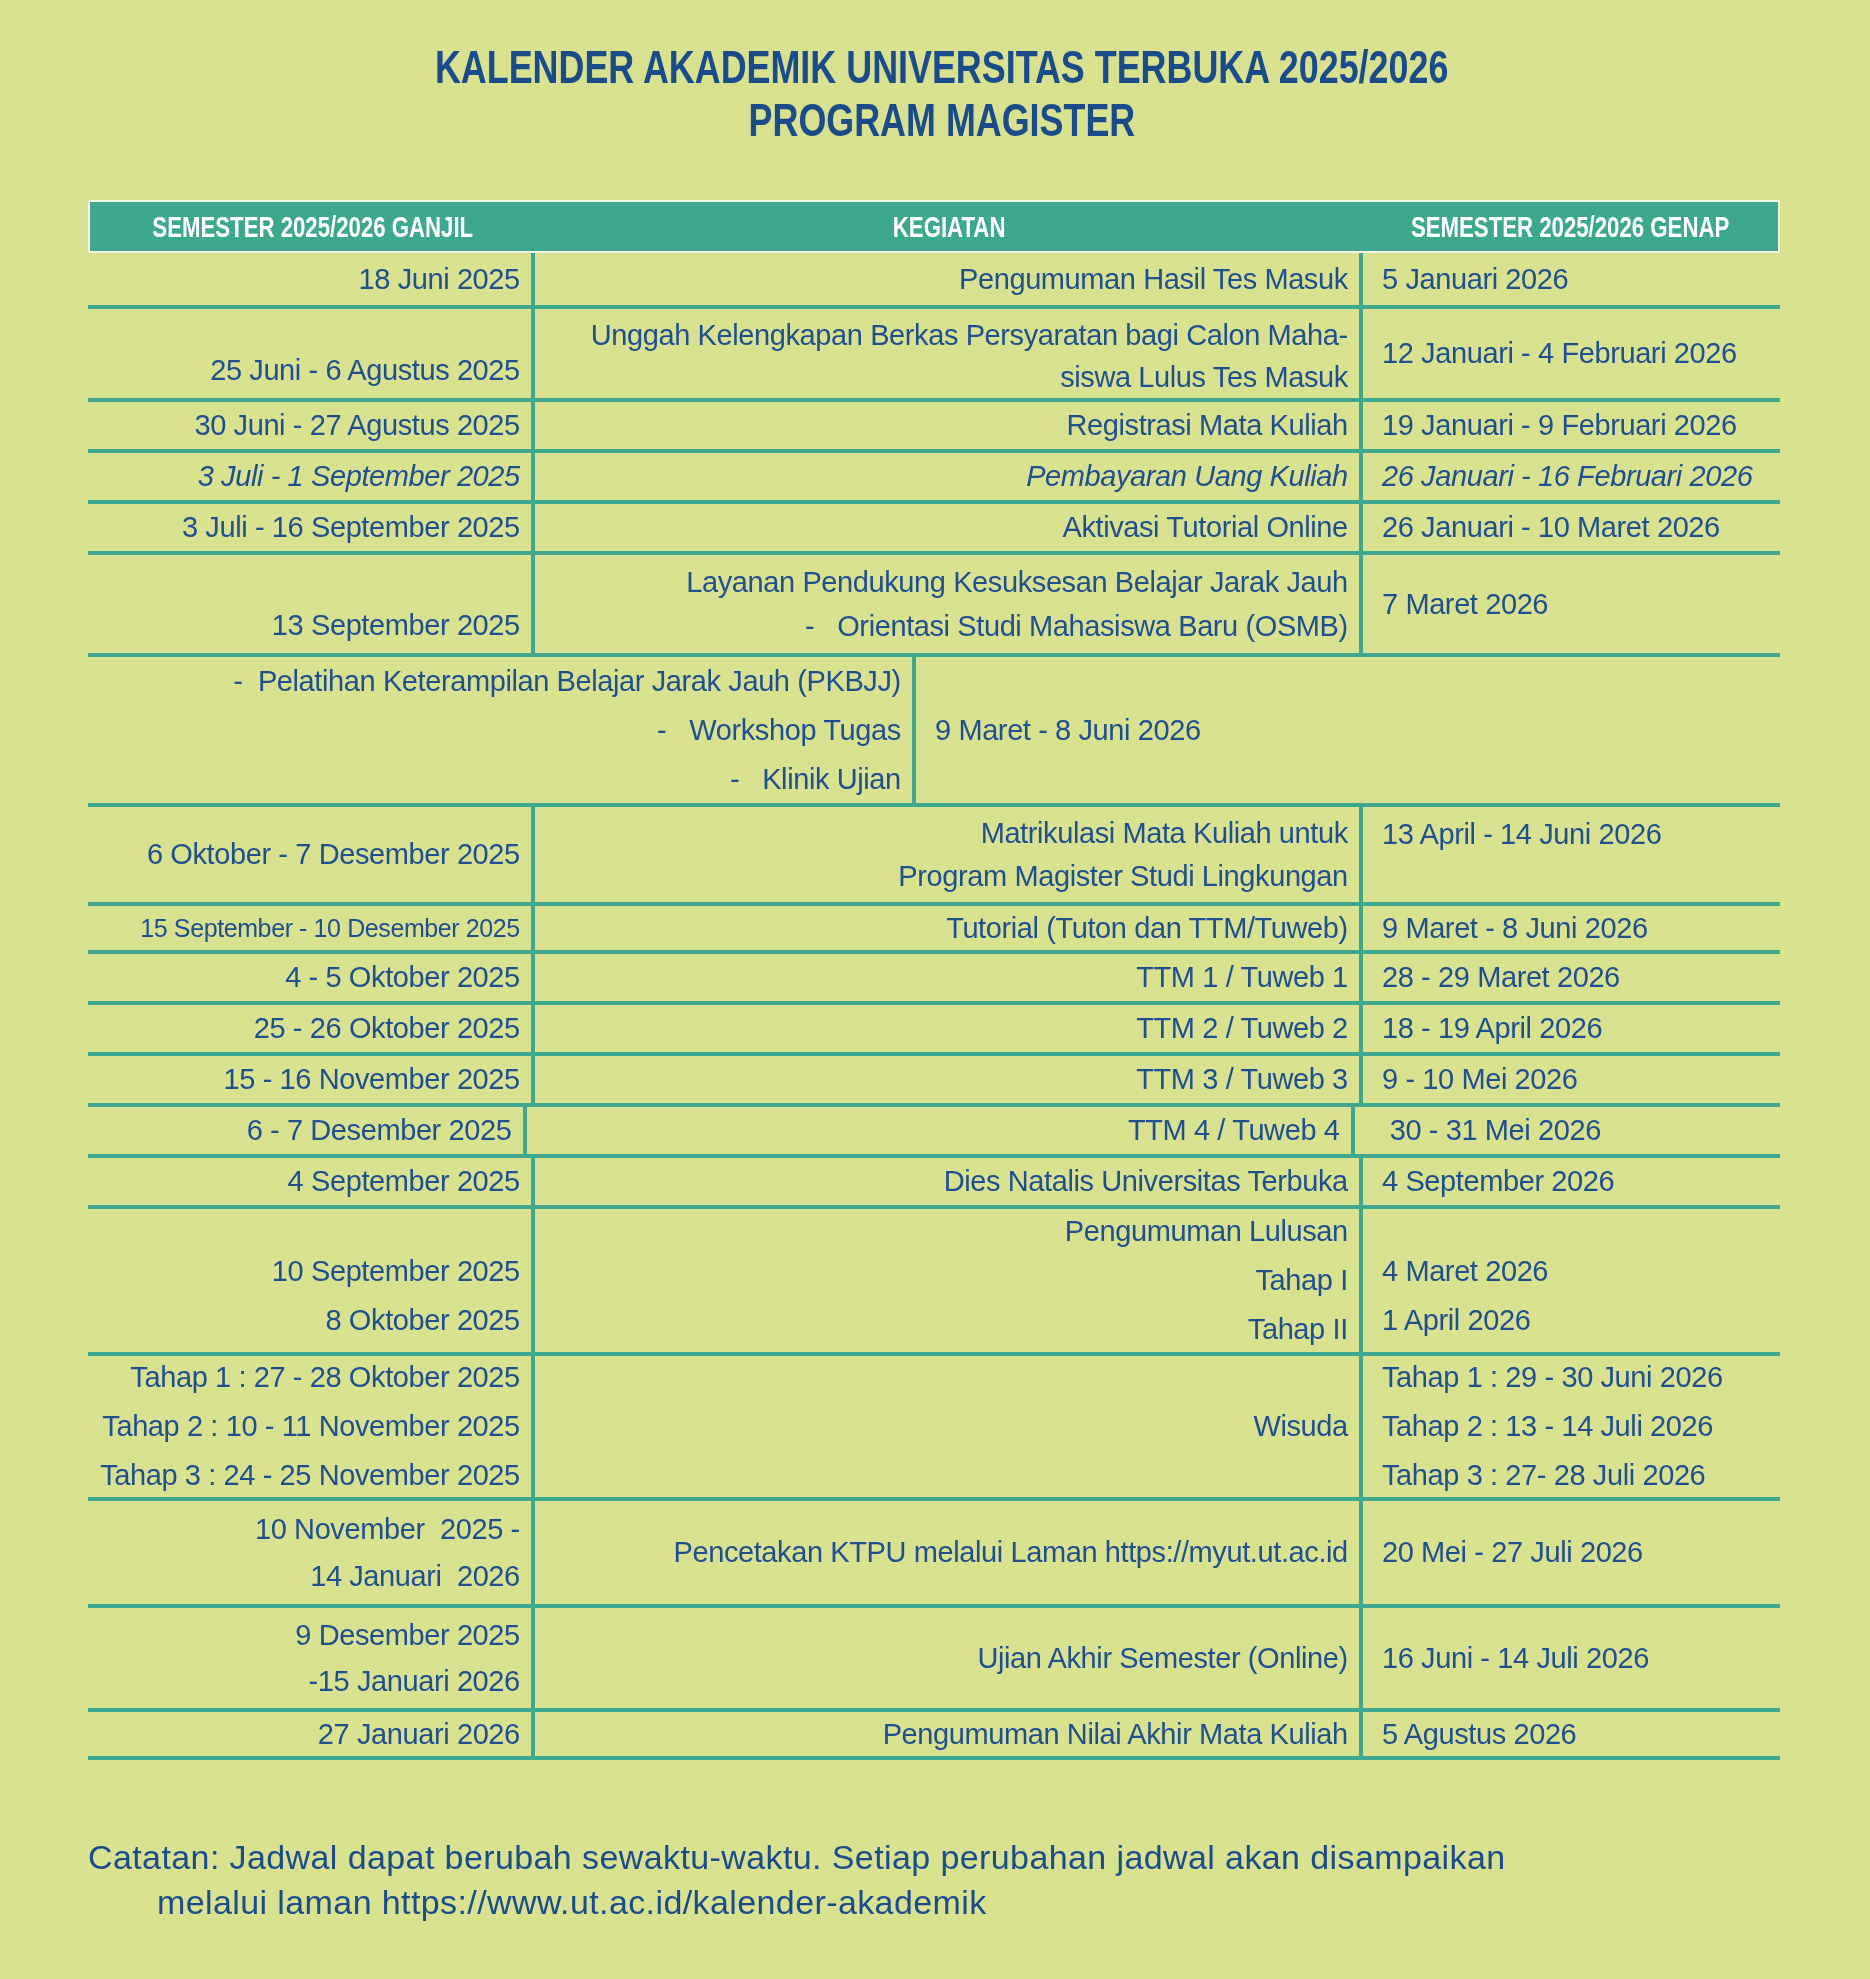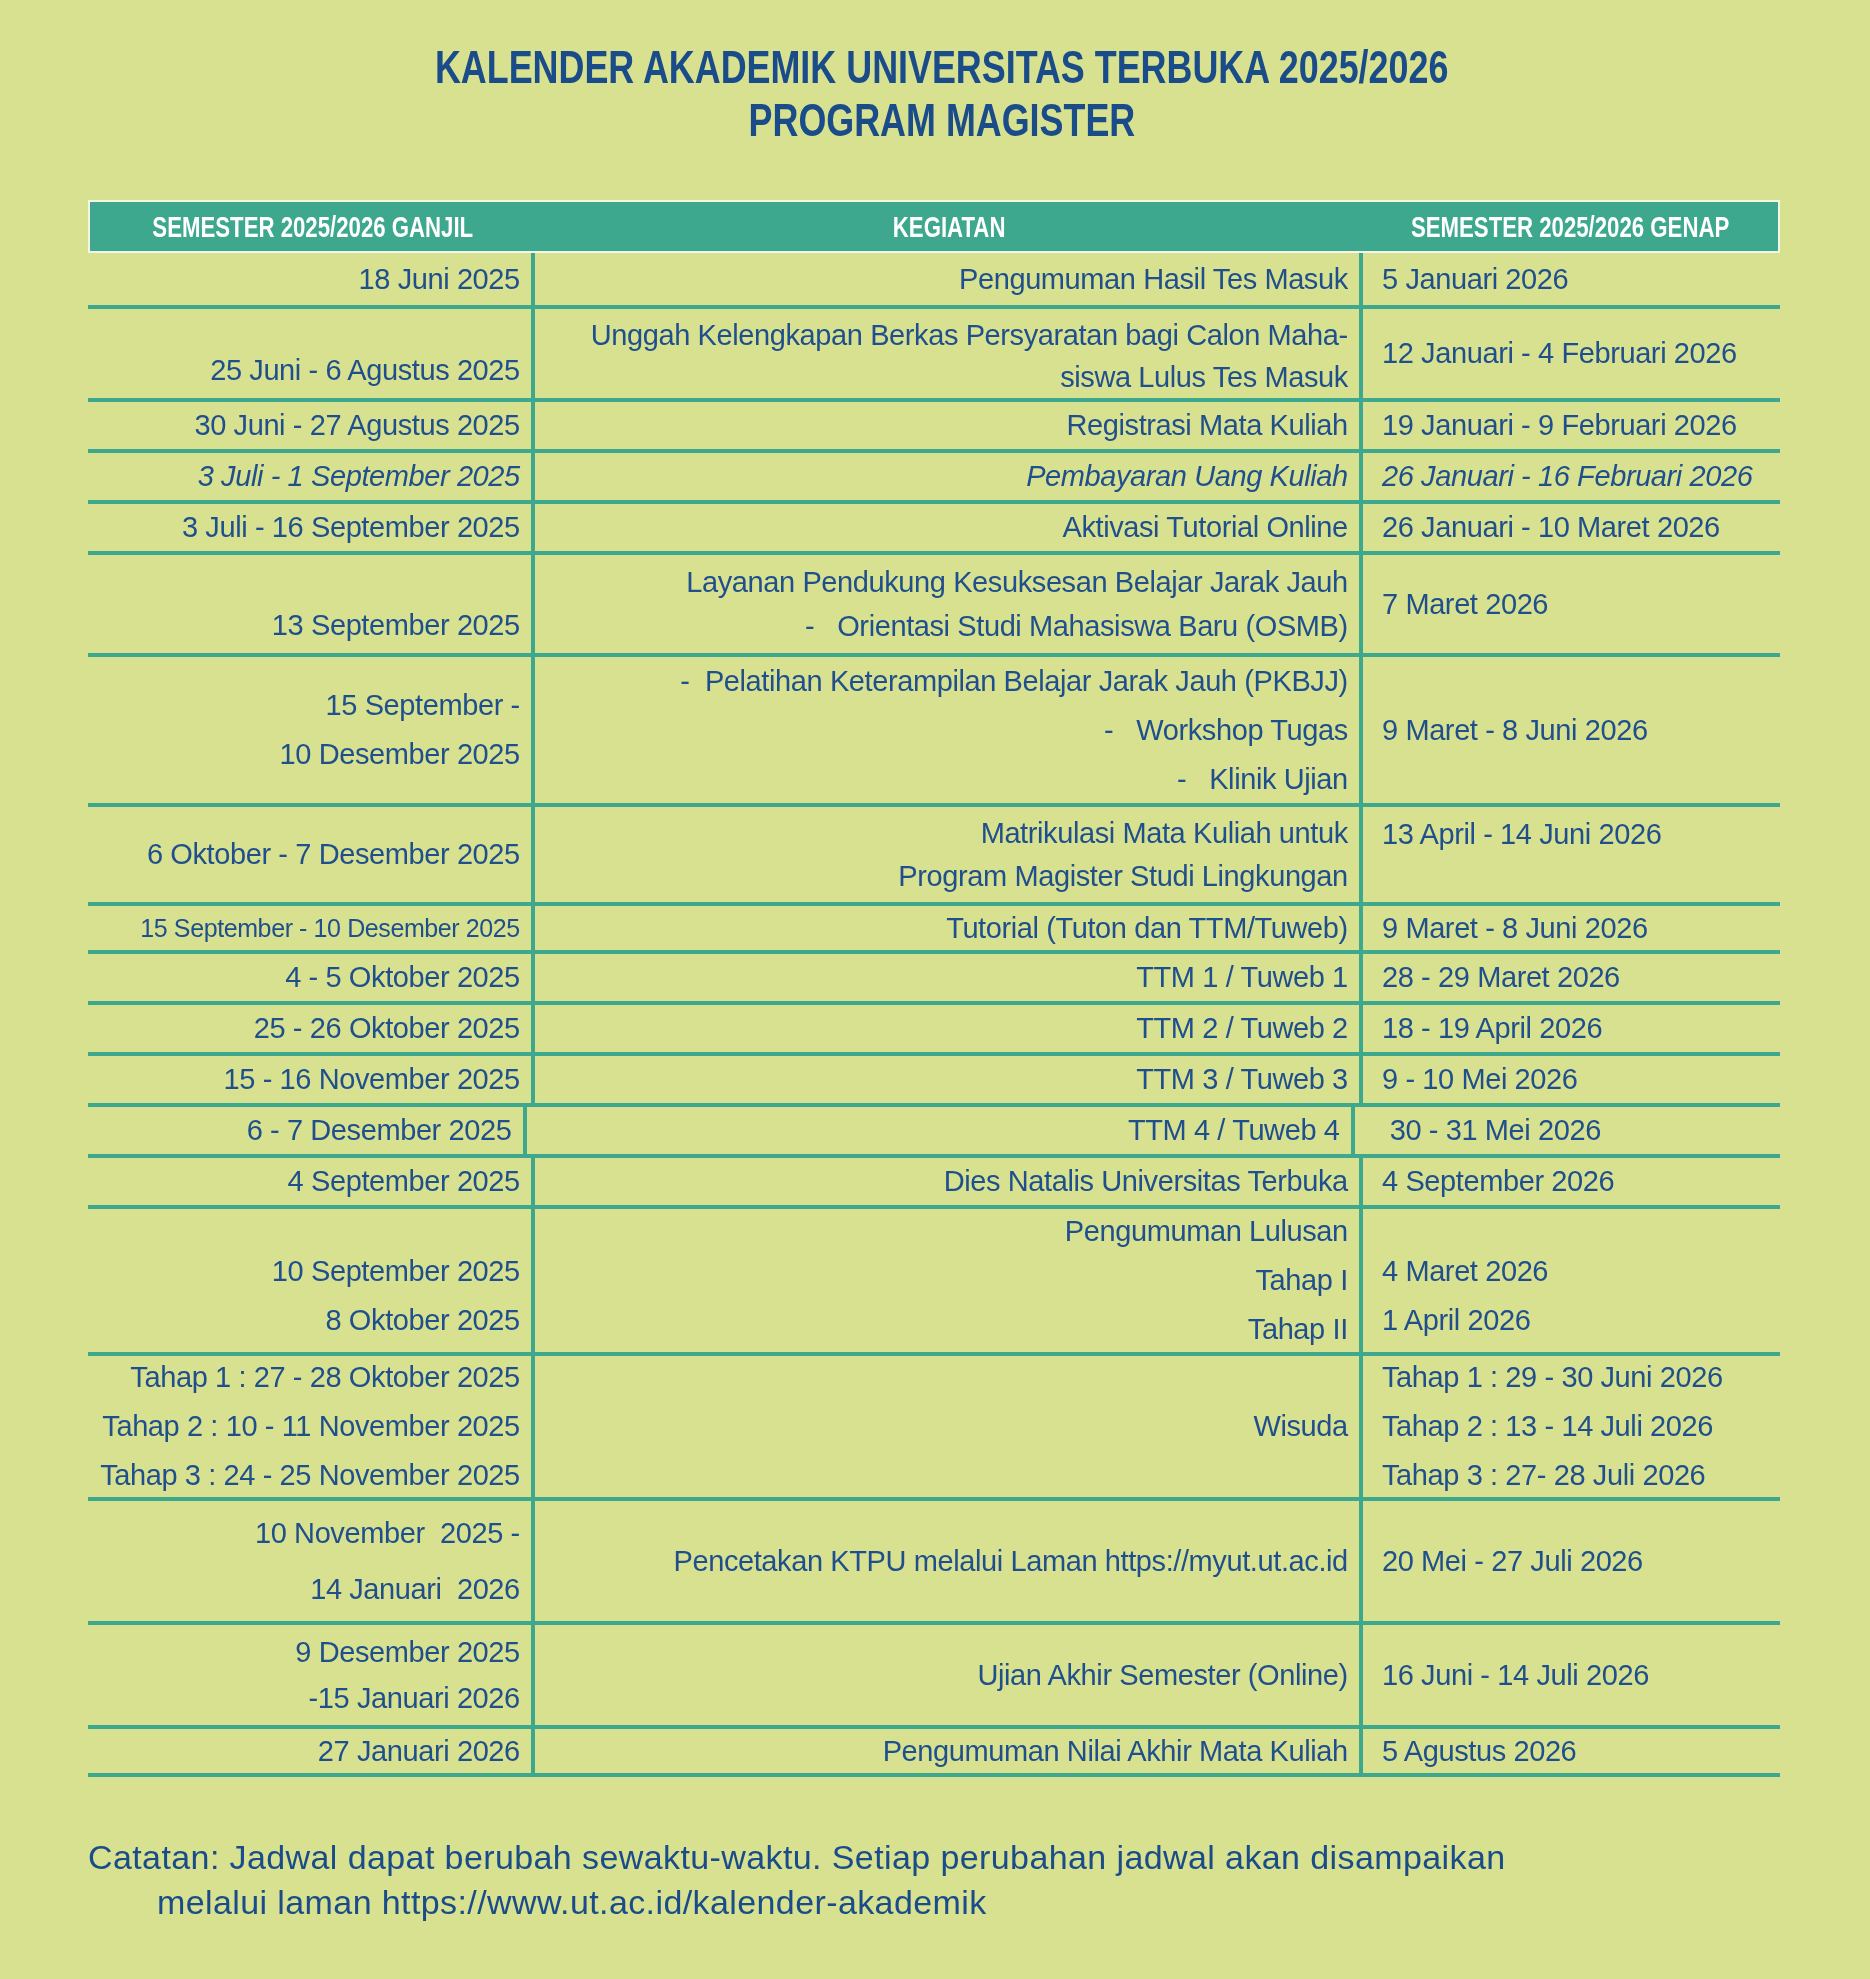--- a/index.html
+++ b/index.html
@@ -209,24 +209,20 @@
           </div>
           <div class="cell c2 spread">
             <div class="line">Layanan Pendukung Kesuksesan Belajar Jarak Jauh</div>
             <div class="line">-&nbsp;&nbsp;&nbsp;Orientasi Studi Mahasiswa Baru (OSMB)</div>
           </div>
           <div class="cell c3">
             <div class="line">7 Maret 2026</div>
           </div>
         </div>
         <div class="row tall-lines" style="height: 150px;">
-          <div class="cell c1">
-            <div class="line">15 September -</div>
-            <div class="line">10 Desember 2025</div>
-          </div>
           <div class="cell c2">
             <div class="line">-&nbsp;&nbsp;Pelatihan Keterampilan Belajar Jarak Jauh (PKBJJ)</div>
             <div class="line">-&nbsp;&nbsp;&nbsp;Workshop Tugas</div>
             <div class="line">-&nbsp;&nbsp;&nbsp;Klinik Ujian</div>
           </div>
           <div class="cell c3">
             <div class="line">9 Maret - 8 Juni 2026</div>
           </div>
         </div>
         <div class="row" style="height: 99px;">
@@ -330,21 +326,21 @@
           </div>
           <div class="cell c2">
             <div class="line">Wisuda</div>
           </div>
           <div class="cell c3">
             <div class="line">Tahap 1 : 29 - 30 Juni 2026</div>
             <div class="line">Tahap 2 : 13 - 14 Juli 2026</div>
             <div class="line">Tahap 3 : 27- 28 Juli 2026</div>
           </div>
         </div>
-        <div class="row" style="height: 124px;">
+        <div class="row" style="height: 107px;">
           <div class="cell c1 spread">
             <div class="line">10 November&nbsp;&nbsp;2025 -</div>
             <div class="line">14 Januari&nbsp;&nbsp;2026</div>
           </div>
           <div class="cell c2">
             <div class="line">Pencetakan KTPU melalui Laman https://myut.ut.ac.id</div>
           </div>
           <div class="cell c3">
             <div class="line">20 Mei - 27 Juli 2026</div>
           </div>

